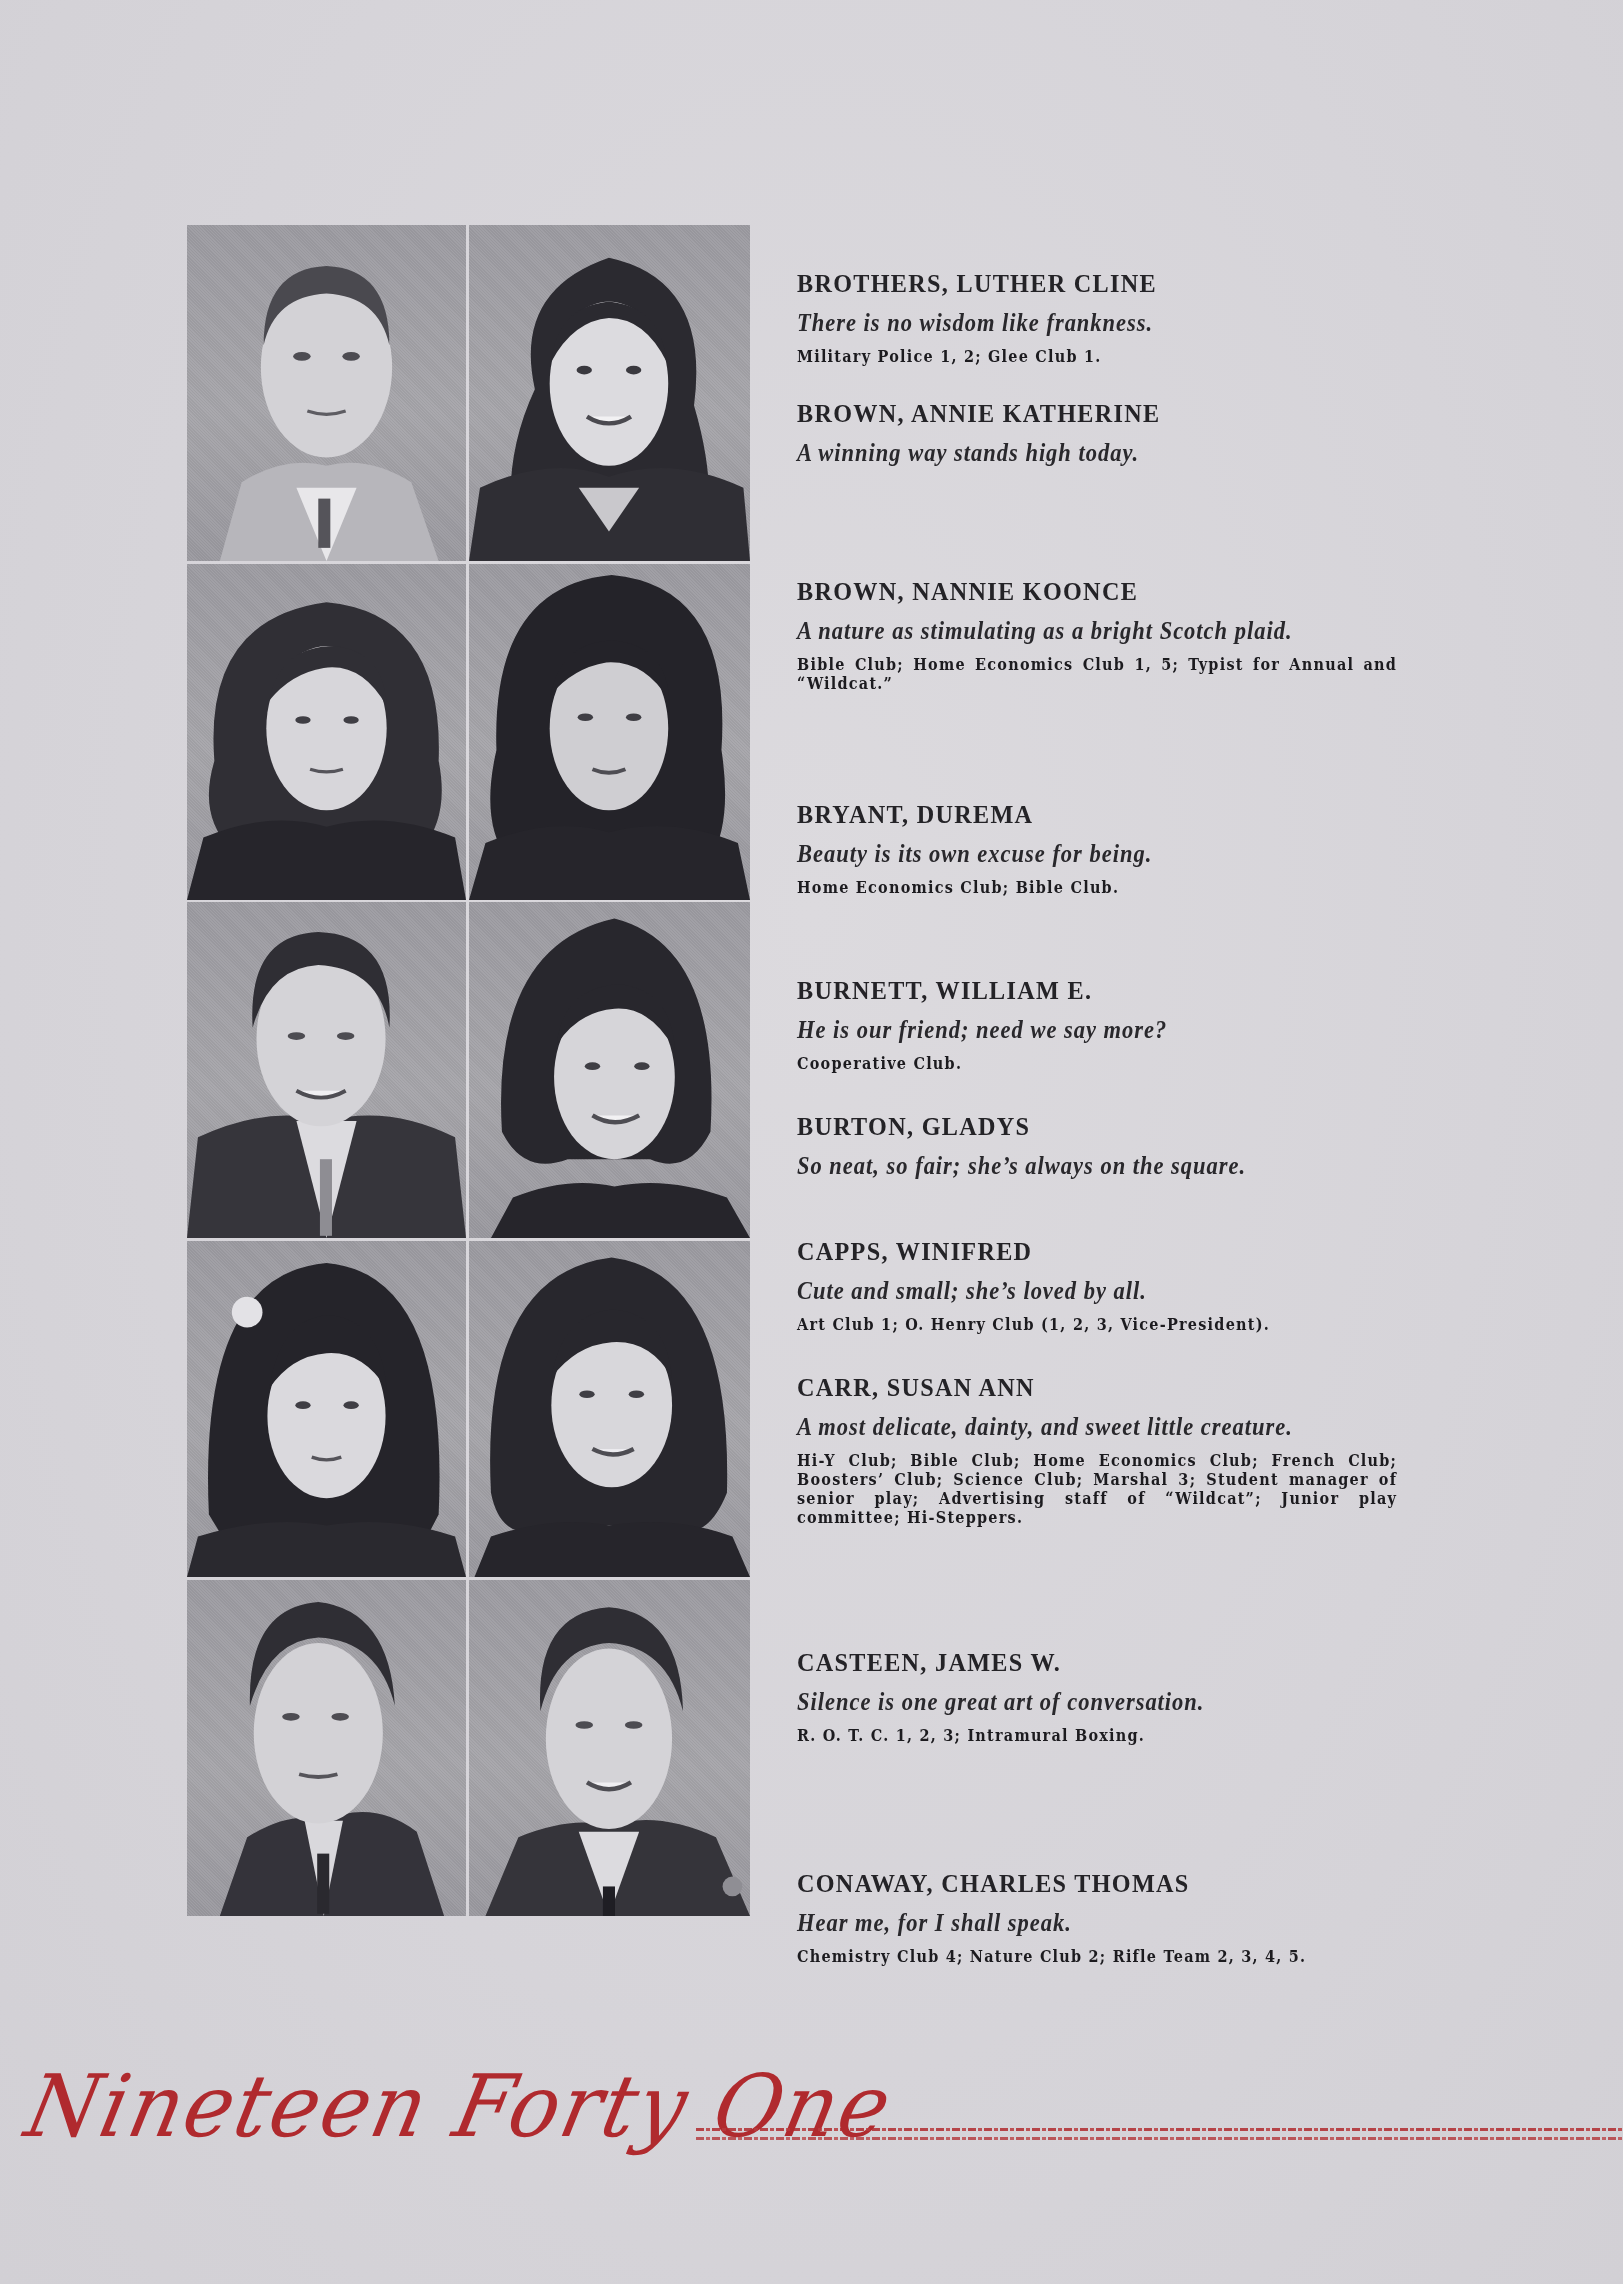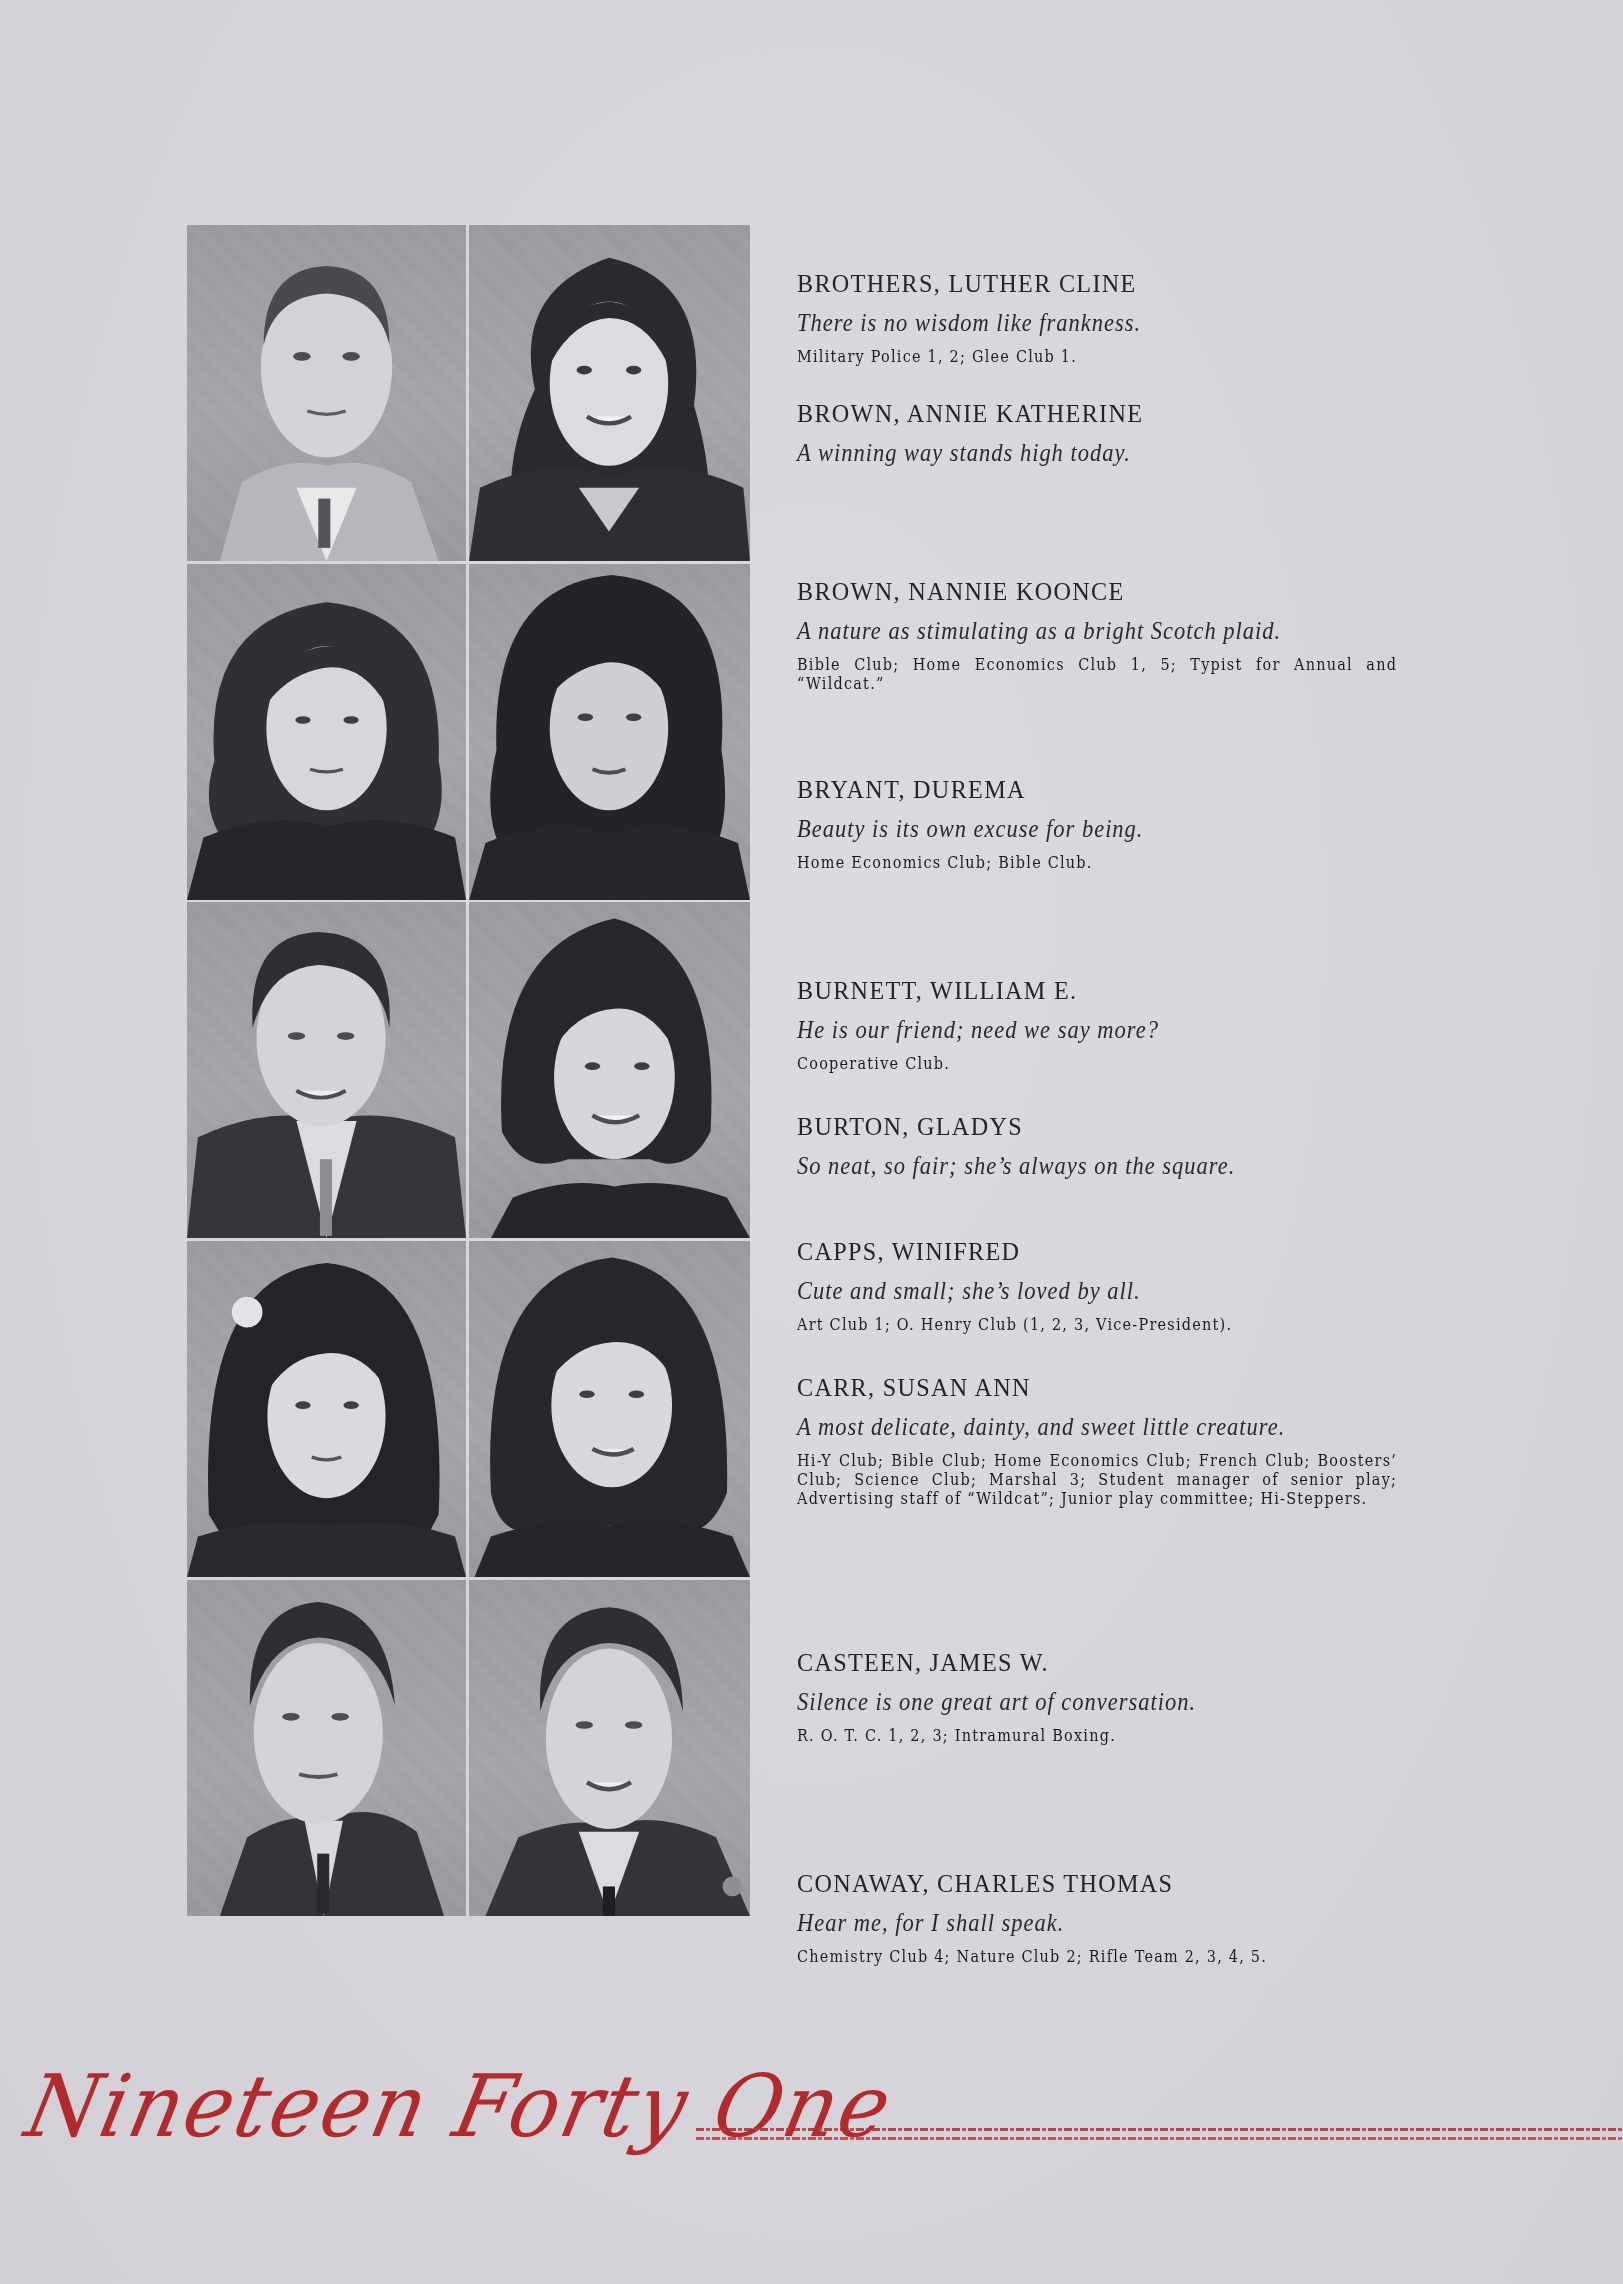--- a/index.html
+++ b/index.html
@@ -30,21 +30,21 @@
       overflow: hidden;
       background:
         repeating-linear-gradient(45deg, rgba(0,0,0,0.04) 0 1.1px, rgba(255,255,255,0.03) 1.1px 2.2px),
         linear-gradient(180deg, #9d9ca2 0%, #a7a6ab 55%, #9b9aa0 100%);
     }
     .photo svg { position: absolute; inset: 0; width: 100%; height: 100%; }
     .entries {
       position: absolute;
       left: 797px; top: 0; width: 605px;
     }
-    .entry { position: absolute; left: 0; width: 605px; }
+    .entry { position: absolute; left: 0; width: 605px; font-weight: bold; }
     .entry-name {
       font-family: "Liberation Serif", "DejaVu Serif", serif;
       font-size: 26px; letter-spacing: 1.4px;
       line-height: 1; white-space: nowrap;
       transform: scaleX(0.93); transform-origin: left center;
       color: #242327;
     }
     .entry-motto {
       font-family: "Liberation Serif", "DejaVu Serif", serif;
       font-style: italic;
@@ -222,21 +222,21 @@
     </div>
     <div class="entry" style="top:401px">
       <div class="entry-name">BROWN, ANNIE KATHERINE</div>
       <div class="entry-motto">A winning way stands high today.</div>
     </div>
     <div class="entry" style="top:579px">
       <div class="entry-name">BROWN, NANNIE KOONCE</div>
       <div class="entry-motto">A nature as stimulating as a bright Scotch plaid.</div>
       <div class="entry-activities">Bible Club; Home Economics Club 1, 5; Typist for Annual and “Wildcat.”</div>
     </div>
-    <div class="entry" style="top:777px">
+    <div class="entry" style="top:802px">
       <div class="entry-name">BRYANT, DUREMA</div>
       <div class="entry-motto">Beauty is its own excuse for being.</div>
       <div class="entry-activities">Home Economics Club; Bible Club.</div>
     </div>
     <div class="entry" style="top:978px">
       <div class="entry-name">BURNETT, WILLIAM E.</div>
       <div class="entry-motto">He is our friend; need we say more?</div>
       <div class="entry-activities">Cooperative Club.</div>
     </div>
     <div class="entry" style="top:1114px">

